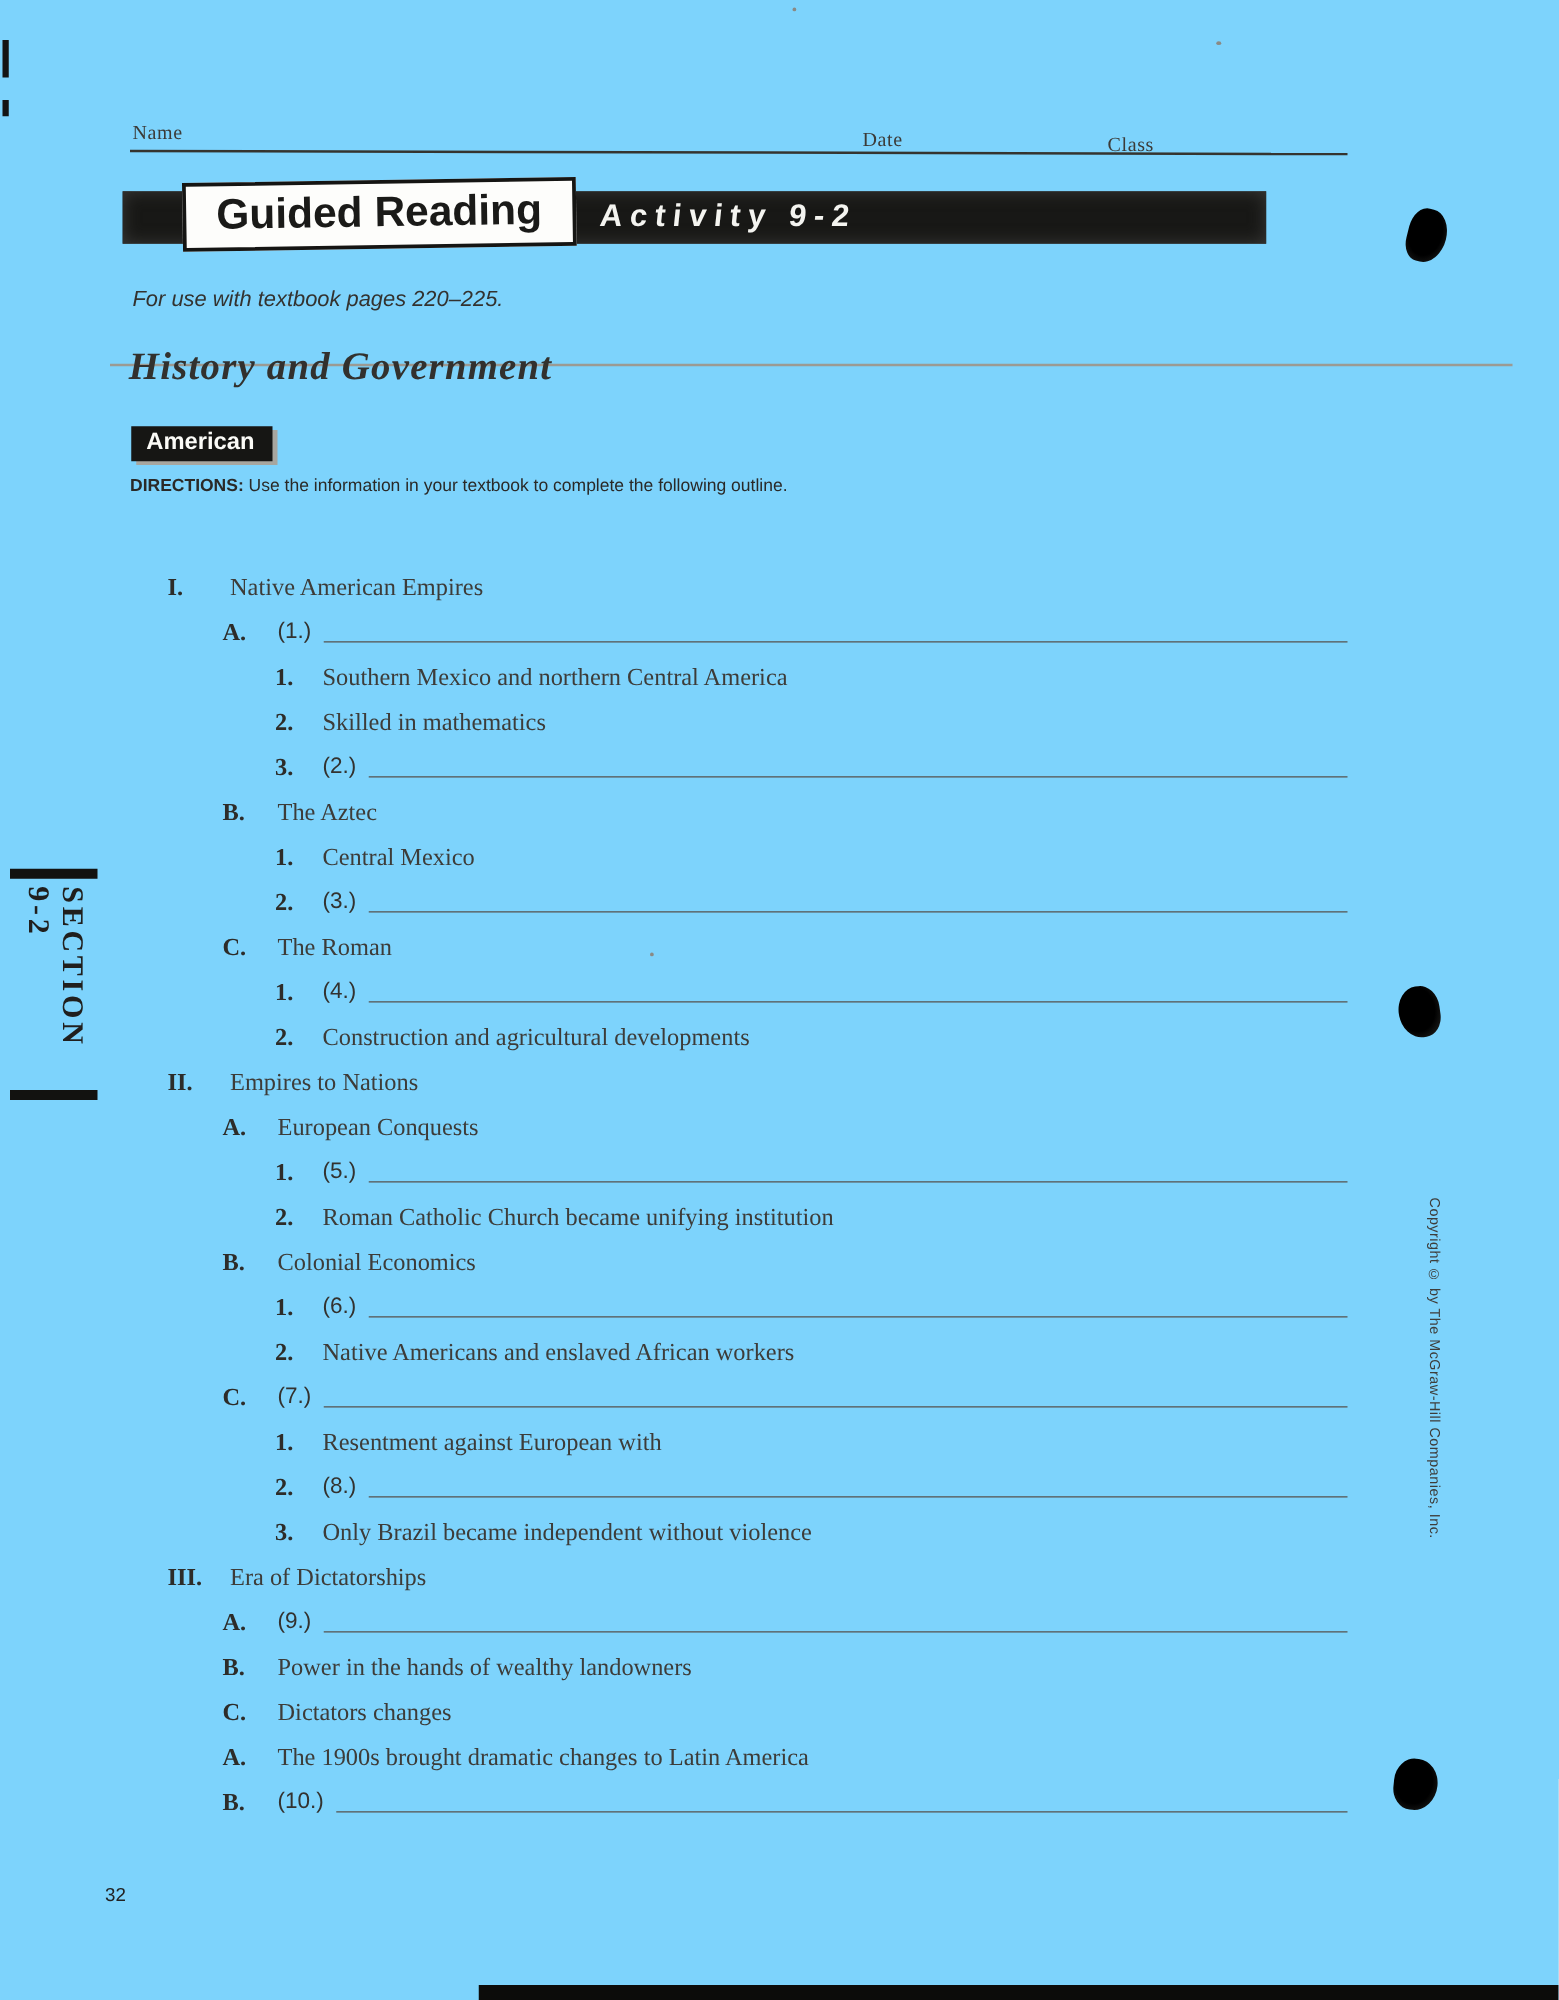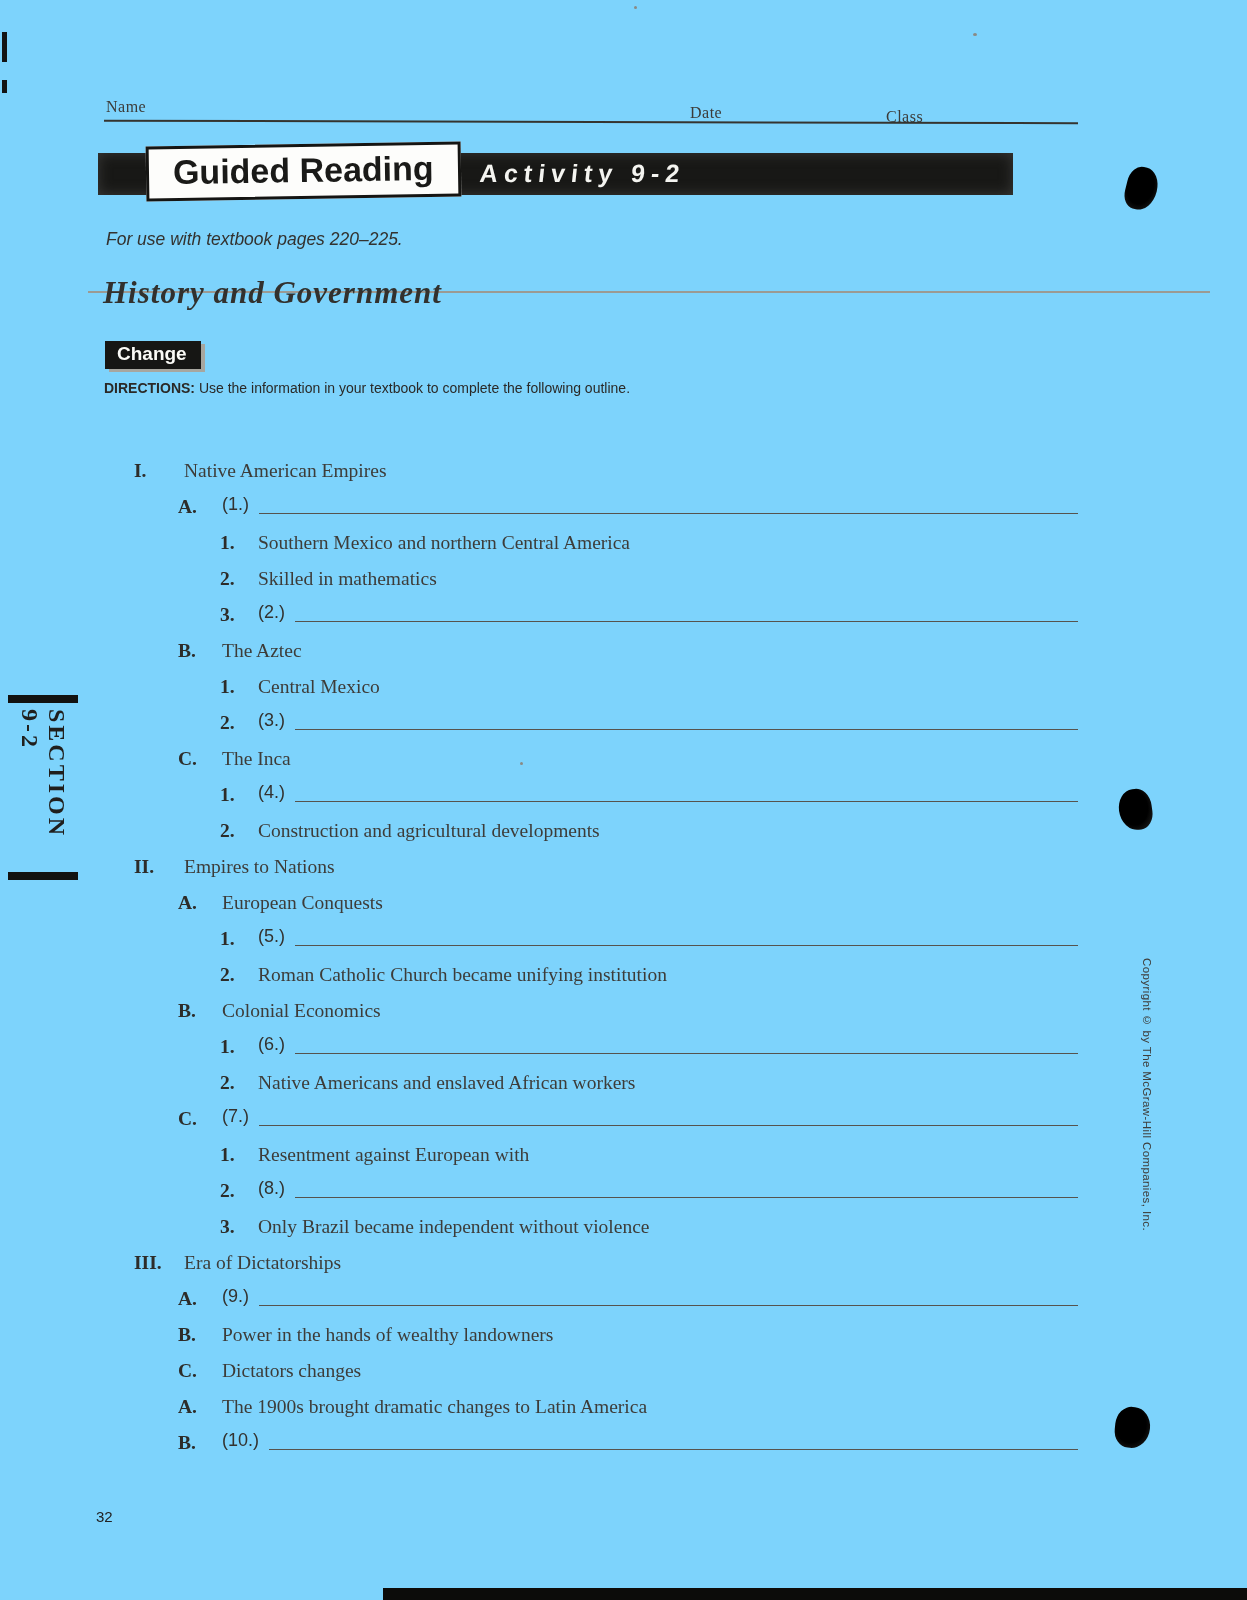--- a/index.html
+++ b/index.html
@@ -67,21 +67,21 @@
     border-top:8px solid #121210; border-bottom:8px solid #121210;
     display:flex; justify-content:center; }
   .section-tab span { writing-mode:vertical-rl; font-weight:bold; font-size:24px;
     letter-spacing:3px; color:#201f1d; padding-top:6px; }
 
   
   .copyright { position:absolute; left:1141px; top:958px; writing-mode:vertical-rl;
     font-family:"Liberation Sans", sans-serif; font-size:11.5px; color:#3e3d3a; letter-spacing:.4px; }
 
   .page-number { position:absolute; left:84px; top:1508px;
-    font-family:"Liberation Sans", sans-serif; font-size:15px; color:#222;margin-left:12px; }
+    font-family:"Liberation Sans", sans-serif; font-size:15px; color:#222; }
 
   .bottom-bar { position:absolute; left:383px; top:1588px; width:864px; height:12px; background:#0c0c0a; }
 
   .blob { position:absolute; background:radial-gradient(ellipse at 45% 45%, #000 55%, #2a2a28 100%); }
   .blob1 { left:1126px; top:167px; width:31px; height:43px; border-radius:46% 54% 58% 42%; transform:rotate(14deg); }
   .blob2 { left:1119px; top:789px; width:33px; height:41px; border-radius:52% 48% 44% 56%; transform:rotate(-8deg); }
   .blob3 { left:1115px; top:1407px; width:35px; height:41px; border-radius:48% 52% 55% 45%; transform:rotate(6deg); }
 </style>
 </head>
 <body>
@@ -105,21 +105,21 @@
     <div class="gr-box">Guided Reading</div>
     <div class="activity">Activity 9-2</div>
   </div>
 
   <div class="subtitle">For use with textbook pages 220–225.</div>
 
   <div class="page-rule"></div>
 
   <h1 class="page-title">History and Government</h1>
 
-  <div class="badge">Change</div>
+  <div class="badge">American</div>
 
   <p class="directions"><b>DIRECTIONS:</b><span> Use the information in your textbook to complete the following outline.</span></p>
 
   <div class="outline">
       <div class="row lvl1">
         <span class="lab">I.</span>
         <span class="txt">Native American Empires</span>
       </div>
       <div class="row lvl2">
         <span class="lab">A.</span>
@@ -147,21 +147,21 @@
         <span class="lab">1.</span>
         <span class="txt">Central Mexico</span>
       </div>
       <div class="row lvl3">
         <span class="lab">2.</span>
         <span class="bnum">(3.)</span>
         <span class="bline"></span>
       </div>
       <div class="row lvl2">
         <span class="lab">C.</span>
-        <span class="txt">The Inca</span>
+        <span class="txt">The Roman</span>
       </div>
       <div class="row lvl3">
         <span class="lab">1.</span>
         <span class="bnum">(4.)</span>
         <span class="bline"></span>
       </div>
       <div class="row lvl3">
         <span class="lab">2.</span>
         <span class="txt">Construction and agricultural developments</span>
       </div>

